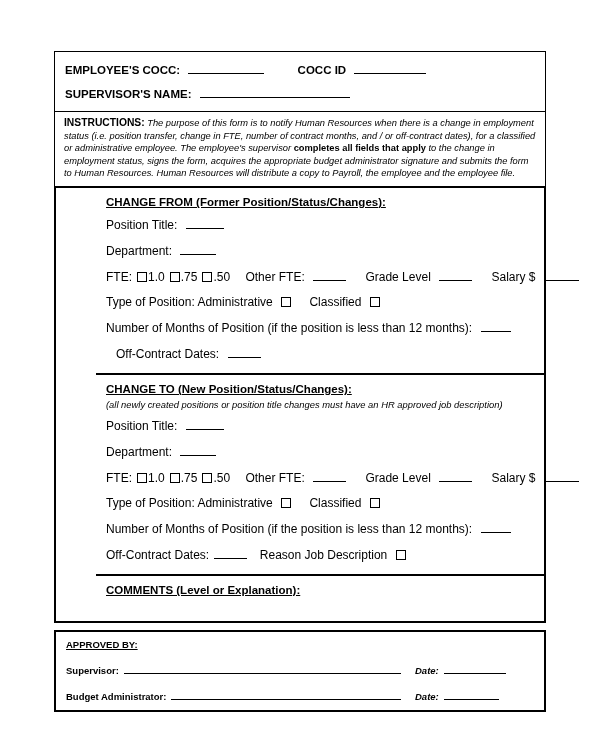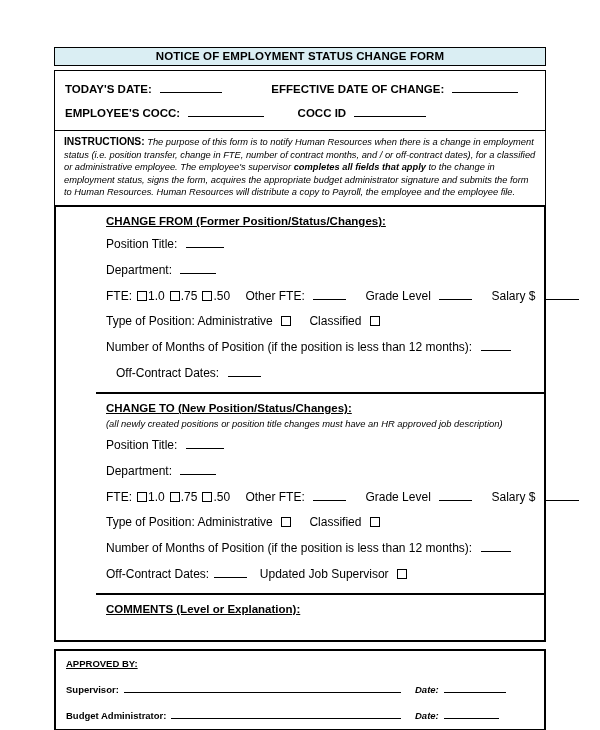--- a/index.html
+++ b/index.html
@@ -13,21 +13,21 @@
 
   .box{border:1px solid #000;background:#fff;}
   .header-box{margin-top:4px;padding:10px 10px 1px;}
   .hrow{font-size:11.5px;font-weight:700;margin-bottom:10px;white-space:nowrap;}
 
   .blank{display:inline-block;border-bottom:1px solid #000;height:12px;margin-left:5px;vertical-align:baseline;}
 
   .instructions-box{margin-top:-1px;padding:5px 9px 6px;font-size:9.3px;line-height:12.6px;}
   .ins-label{font-weight:700;font-size:10.3px;}
   .ins-italic{font-style:italic;}
-  .ins-bold{font-style:italic;font-weight:700;}
+  .ins-bold{font-weight:700;}
 
   .change-box{margin-top:-1px;border:2px solid #000;padding-left:40px;}
   .section{padding:8px 10px 1px;}
   .section + .section{border-top:2px solid #000;}
   .sec-heading{font-size:11.5px;font-weight:700;text-decoration:underline;margin-bottom:9px;}
   .note{font-size:9.4px;font-style:italic;margin:-5px 0 8px;}
   .frow{font-size:12px;font-weight:400;margin-bottom:11px;white-space:nowrap;}
 
   .cb{display:inline-block;width:10px;height:10px;border:1px solid #000;background:#fff;
       margin-left:5px;margin-right:1px;vertical-align:-1px;}
@@ -39,36 +39,31 @@
   .ab-row{display:flex;align-items:baseline;margin-top:12px;white-space:nowrap;}
   .ab-left{display:flex;align-items:baseline;width:335px;}
   .ab-left .blank{flex:1;}
   .date-lbl{margin-left:14px;font-style:italic;}
 </style>
 </head>
 <body>
 
 <div class="page">
 
-  <div class="title-bar">
-    <span>NOTICE OF EMPLOYMENT STATUS CHANGE FORM</span>
-  </div>
 
   <div class="box header-box">
-    <div class="hrow">
-      <span>TODAY'S DATE:</span>
-      <span class="blank" style="width:62px"></span>
-      <span style="margin-left:46px">EFFECTIVE DATE OF CHANGE:</span>
-      <span class="blank" style="width:66px"></span>
-    </div>
     <div class="hrow">
       <span>EMPLOYEE'S COCC:</span>
       <span class="blank" style="width:76px"></span>
       <span style="margin-left:30px">COCC ID</span>
       <span class="blank" style="width:72px"></span>
+    </div>
+    <div class="hrow">
+      <span>SUPERVISOR'S NAME:</span>
+      <span class="blank" style="width:150px"></span>
     </div>
   </div>
 
   <div class="box instructions-box">
     <span class="ins-label">INSTRUCTIONS:</span><span class="ins-italic"> The purpose of this form is to notify Human Resources when there is a change in employment status (i.e. position transfer, change in FTE, number of contract months, and / or off-contract dates), for a classified or administrative employee.  The employee's supervisor </span><span class="ins-bold">completes all fields that apply</span><span class="ins-italic"> to the change in employment status, signs the form, acquires the appropriate budget administrator signature and submits the form to Human Resources.  Human Resources will distribute a copy to Payroll, the employee and the employee file.</span>
   </div>
 
   <div class="change-box">
 
     <div class="section">
@@ -132,21 +127,21 @@
         <span style="margin-left:14px">Classified</span>
         <span class="cb"></span>
       </div>
       <div class="frow">
         <span>Number of Months of Position (if the position is less than 12 months):</span>
         <span class="blank" style="width:30px"></span>
       </div>
       <div class="frow">
         <span>Off-Contract Dates:</span>
         <span class="blank" style="width:33px;margin-left:1px"></span>
-        <span style="margin-left:10px">Updated Job Supervisor</span>
+        <span style="margin-left:10px">Reason Job Description</span>
         <span class="cb"></span>
       </div>
     </div>
 
     <div class="section">
       <div class="sec-heading" style="margin-bottom:0">COMMENTS (Level or Explanation):</div>
       <div class="comments-space"></div>
     </div>
 
   </div>

